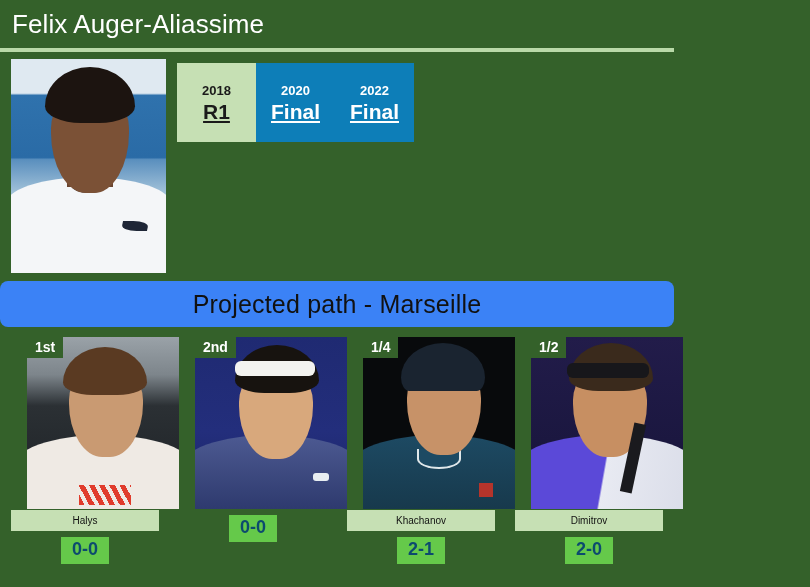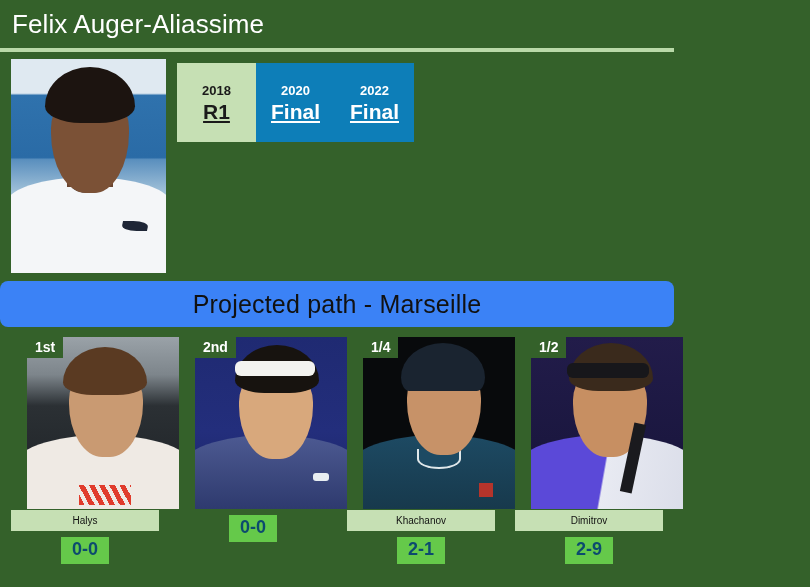--- a/index.html
+++ b/index.html
@@ -385,18 +385,18 @@
           <div class="bg" style="background:linear-gradient(#221c4a 0%,#1b1740 60%,#14102f 100%)"></div>
           <div class="torso" style="background:linear-gradient(100deg,#5b49d8 0%,#5b49d8 48%,#e8eaf2 49%,#d9dce8 100%)"></div>
           <div class="head" style="left:42px;top:28px;background:#c78f62"></div>
           <div class="hair" style="left:38px;top:6px;background:#3a2a1c"></div>
           <div class="band-h" style="left:36px;top:26px;width:82px;background:#17171b"></div>
           <div style="position:absolute;right:44px;bottom:16px;width:12px;height:70px;background:#1a1a1e;transform:rotate(12deg)"></div>
         </div>
         <div class="round-tag">1/2</div>
       </div>
       <div class="nameplate">Dimitrov</div>
-      <div class="score">2-9</div>
+      <div class="score">2-0</div>
     </div>
 
 
   </div>
 </div>
 
 </body></html>

